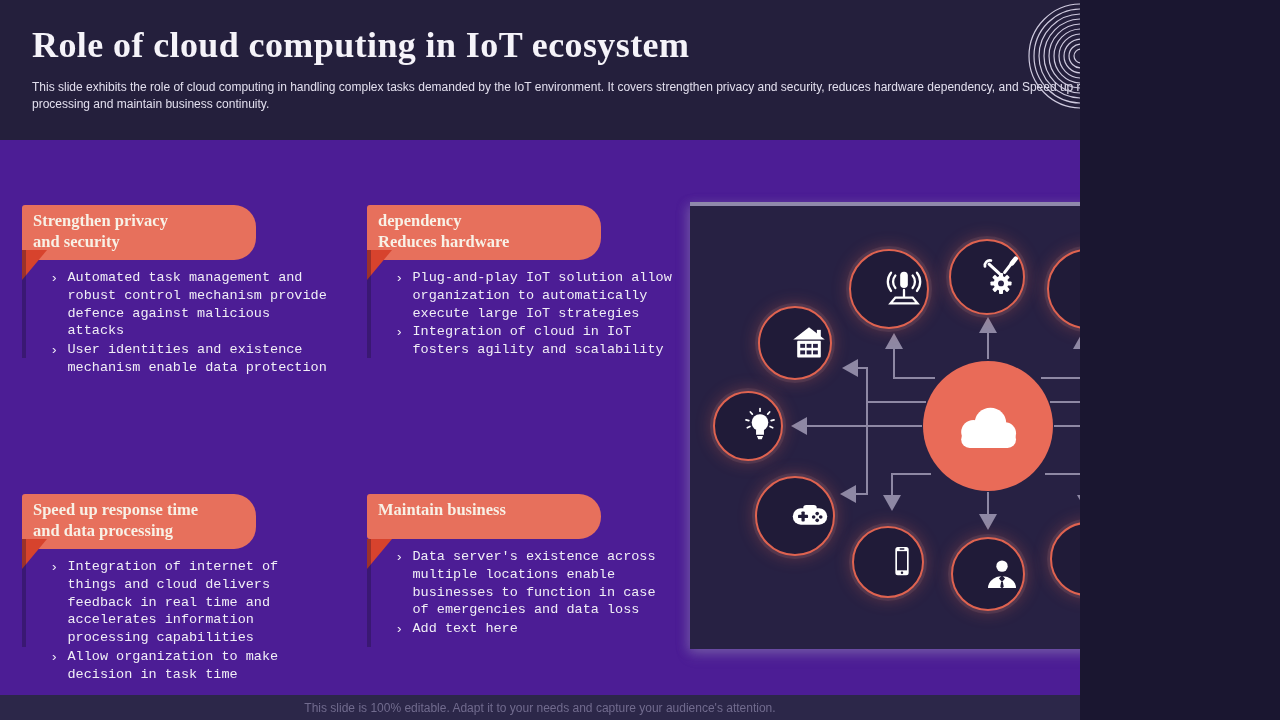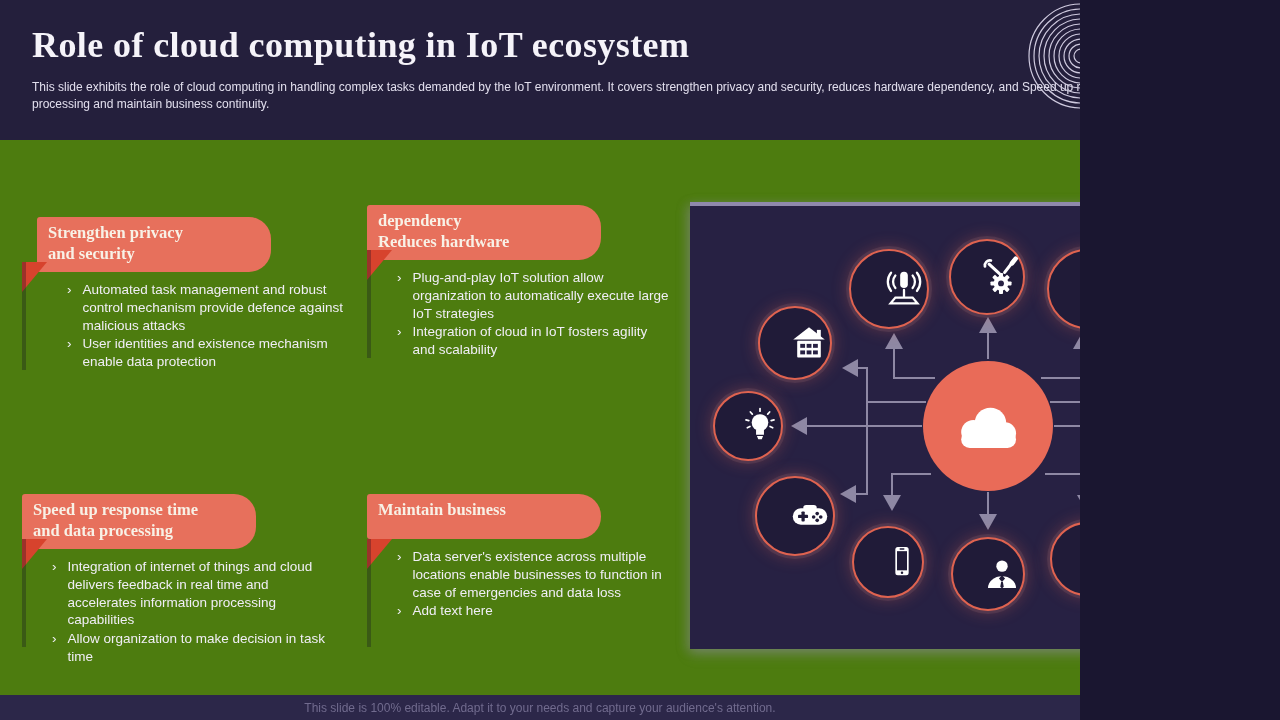--- a/index.html
+++ b/index.html
@@ -1,34 +1,34 @@
 <!DOCTYPE html>
 <html><head>
 <meta charset="utf-8">
 <style>
   html,body{margin:0;padding:0;background:#1a1630;}
-  .slide{position:relative;width:1080px;height:720px;overflow:hidden;background:#4d7c0f;font-family:"Liberation Sans","DejaVu Sans",sans-serif;}
+  .slide{position:relative;width:1080px;height:720px;overflow:hidden;background:#4c1d95;font-family:"Liberation Sans","DejaVu Sans",sans-serif;}
 
   
   .header{position:absolute;top:0;left:0;right:0;height:140px;background:#241f3c;}
   .title{position:absolute;left:32px;top:24px;font-family:"Liberation Serif","DejaVu Serif",serif;font-weight:700;font-size:36px;color:#f5f3f9;letter-spacing:.4px;white-space:nowrap;}
   .subtitle{position:absolute;left:32px;top:79px;width:1185px;font-size:12px;line-height:1.45;color:#e2dfee;}
   .rings{position:absolute;top:0;right:0;width:60px;height:120px;overflow:hidden;}
 
   
   .callout{position:absolute;width:310px;}
   .banner{position:relative;width:234px;min-height:45px;background:#e7705c;border-radius:3px 22px 22px 3px;
           padding:5px 10px 7px 11px;box-sizing:border-box;
           font-family:"Liberation Serif","DejaVu Serif",serif;font-weight:700;font-size:16.5px;line-height:1.3;color:#f8f1e6;}
   .fold{position:absolute;left:0;top:45px;width:0;height:0;border-top:30px solid #d7432d;border-right:25px solid transparent;}
   .spine{position:absolute;left:0;top:45px;width:4px;height:108px;background:rgba(18,14,38,.30);}
   .bullets{margin:9px 0 0 0;padding:0 0 0 30px;width:276px;}
   .bullet{display:flex;gap:11px;font-size:13.5px;line-height:1.32;color:#f0eef6;margin-bottom:1px;}
   .bmark{flex:0 0 auto;}
-  .btext{flex:1;}
+  .btext{flex:1;font-family:Liberation Mono, monospace;}
 
   
   .panel{position:absolute;left:690px;top:202px;width:590px;height:443px;background:#272143;
          border-top:4px solid #8f89ab;
          box-shadow:0 5px 12px rgba(150,142,180,.40), -4px 2px 10px rgba(150,142,180,.22);}
   .arrows{position:absolute;left:0;top:0;}
   .hub{position:absolute;left:233px;top:155px;width:130px;height:130px;border-radius:50%;background:#e96b58;
        display:flex;align-items:center;justify-content:center;}
   .node{position:absolute;border-radius:50%;background:#201b38;border:2px solid #df6350;
         box-shadow:0 0 0 3px rgba(240,180,170,.10), 0 0 16px 2px rgba(224,99,80,.30);
@@ -58,21 +58,21 @@
             <circle cx="61" cy="56" r="32"></circle>
           <circle cx="61" cy="56" r="37"></circle>
             <circle cx="61" cy="56" r="42"></circle>
             <circle cx="61" cy="56" r="47"></circle>
           <circle cx="61" cy="56" r="52"></circle>
         </g>
       </svg>
     </div>
   </div>
 
-  <div class="callout" style="left:22px;top:217px;padding-left:15px;">
+  <div class="callout" style="left:22px;top:205px;">
     <div class="banner">
       <div>Strengthen privacy</div>
       <div>and security</div>
     </div>
     <div class="fold"></div>
     <div class="spine"></div>
     <div class="bullets">
       <div class="bullet">
         <span class="bmark">›</span>
         <span class="btext">Automated task management and robust control mechanism provide defence against malicious attacks</span>

